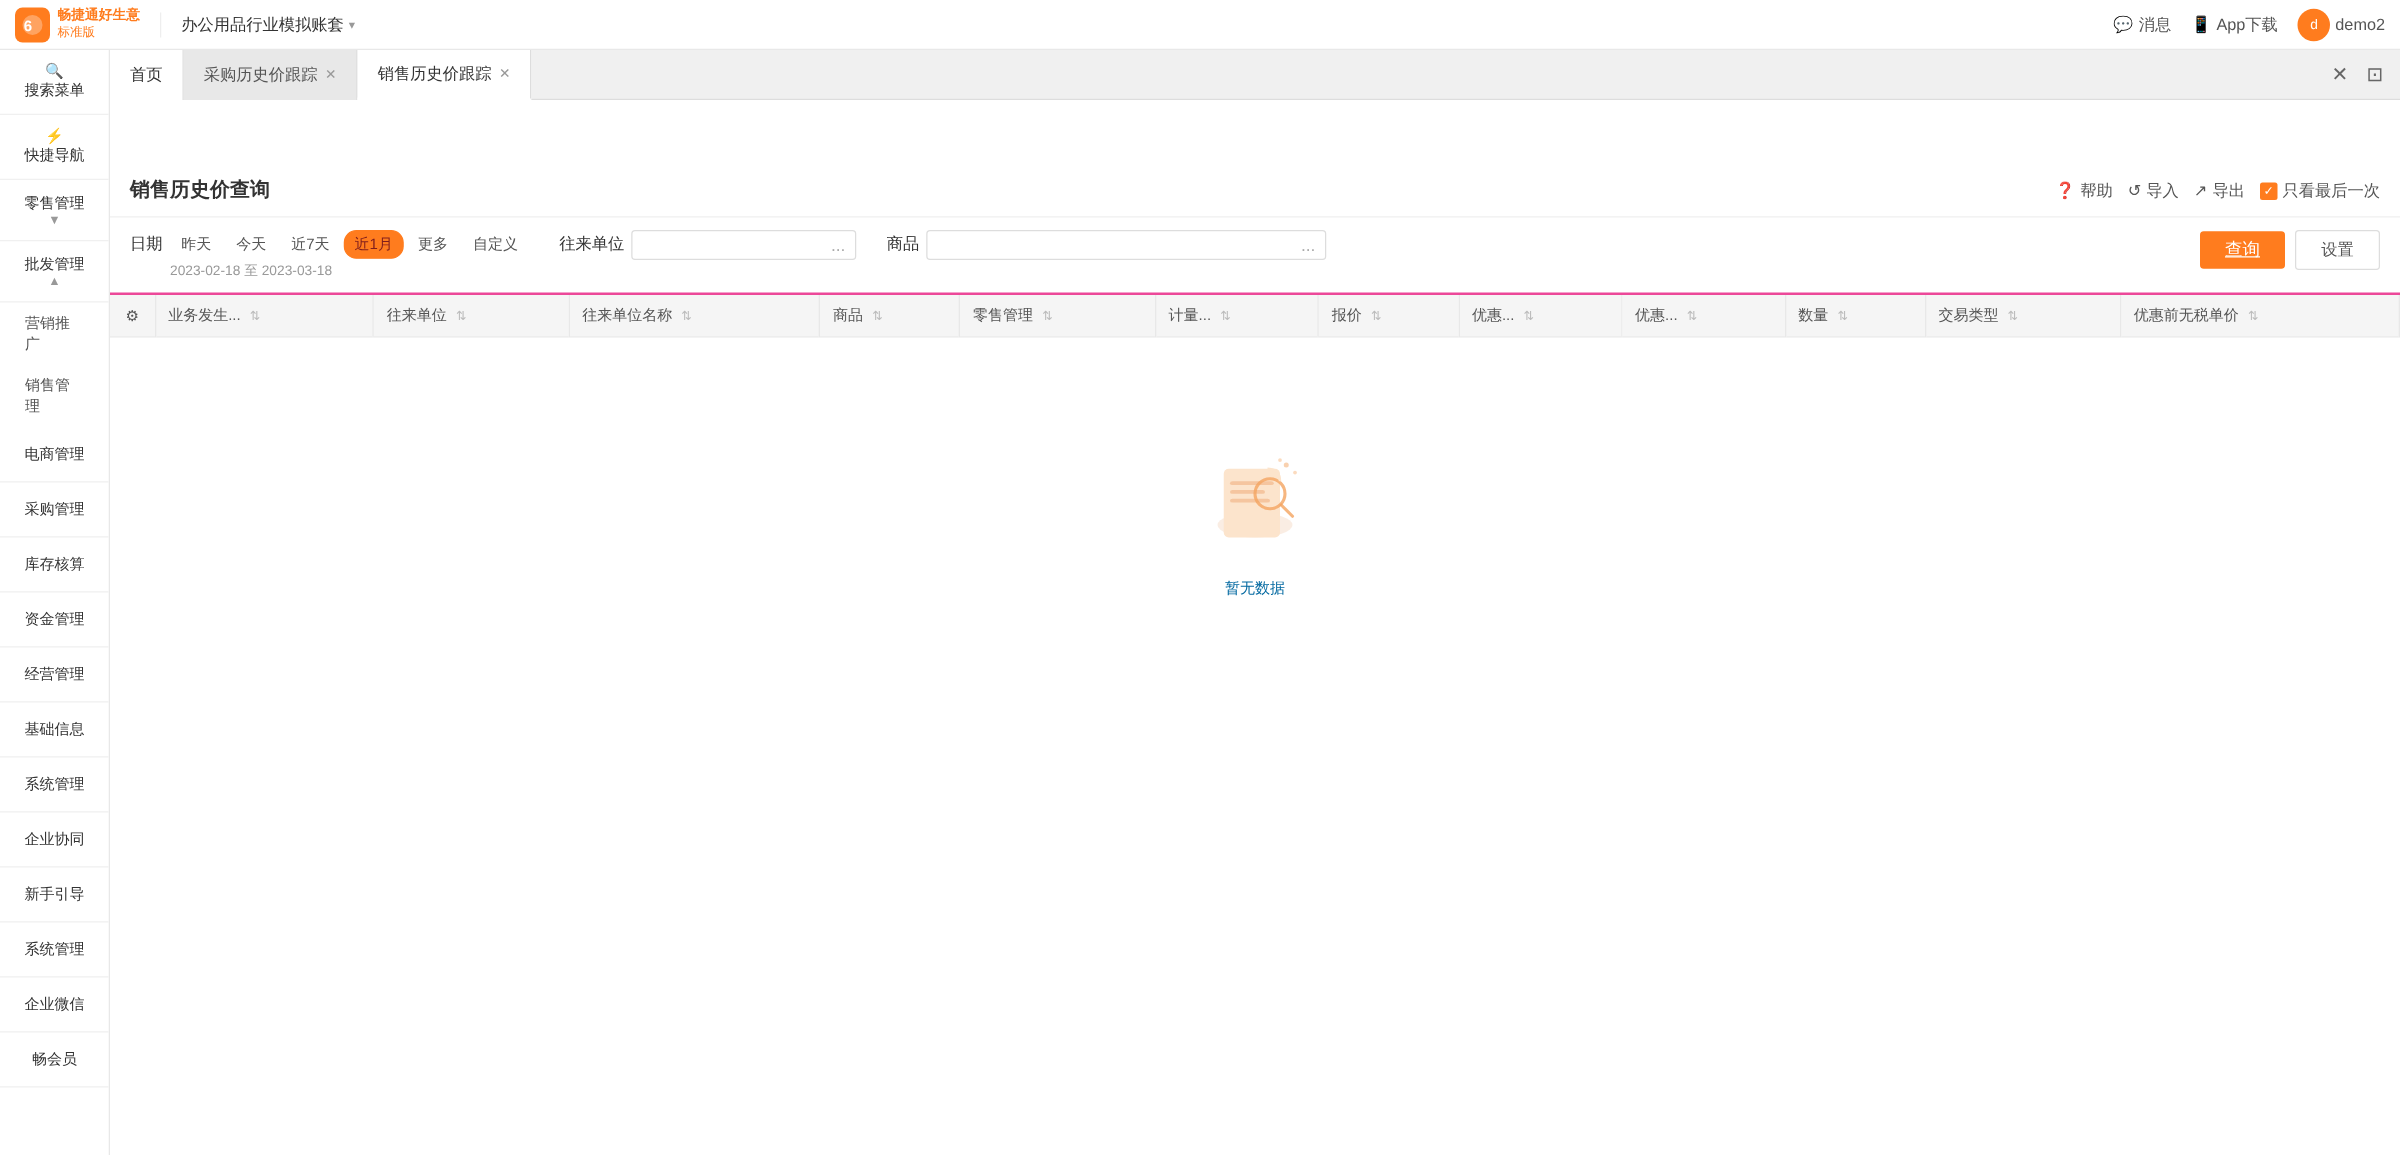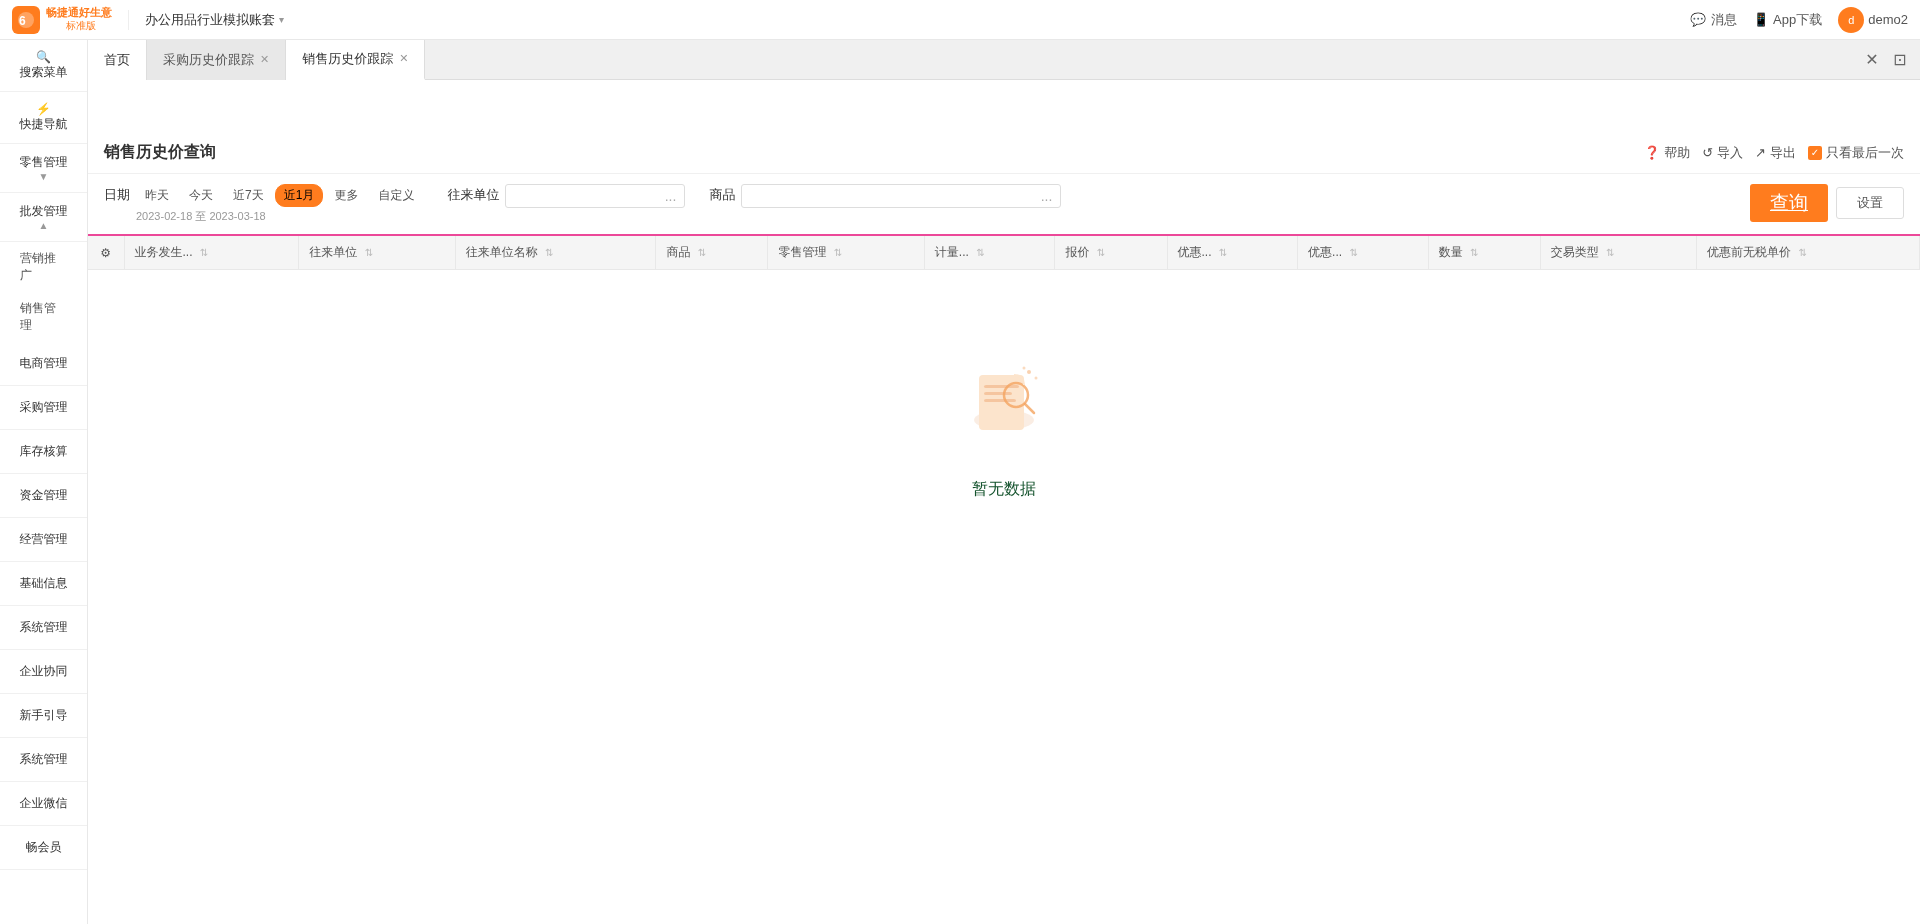--- a/index.html
+++ b/index.html
@@ -14,21 +14,21 @@
       justify-content: space-between;
       padding: 0 12px;
       border-bottom: 1px solid #e8e8e8;
       flex-shrink: 0;
     }
     .topbar-left { display: flex; align-items: center; gap: 8px; }
     .logo-area { display: flex; align-items: center; gap: 6px; }
     .logo-icon { width: 28px; height: 28px; background: #ff7c1e; border-radius: 6px; display: flex; align-items: center; justify-content: center; }
     .logo-icon svg { width: 20px; height: 20px; }
     .logo-text { font-size: 11px; color: #ff7c1e; line-height: 1.2; font-weight: bold; }
-    .logo-sub { font-size: 10px; color: #ff7c1e; margin-left: 20px; }
+    .logo-sub { font-size: 10px; color: #ff7c1e; }
     .topbar-title { font-size: 13px; color: #333; display: flex; align-items: center; gap: 4px; }
     .topbar-title .dropdown-arrow { color: #999; font-size: 10px; }
     .topbar-right { display: flex; align-items: center; gap: 16px; color: #555; font-size: 13px; }
     .topbar-right-item { display: flex; align-items: center; gap: 4px; cursor: pointer; }
     .avatar { width: 26px; height: 26px; border-radius: 50%; background: #ff7c1e; color: white; display: flex; align-items: center; justify-content: center; font-size: 11px; }
 
     
     .main-layout { display: flex; flex: 1; overflow: hidden; }
 
     
@@ -57,40 +57,40 @@
     .only-last-checkbox { display: flex; align-items: center; gap: 4px; }
     .checkbox-checked { width: 14px; height: 14px; background: #ff7c1e; border-radius: 2px; display: flex; align-items: center; justify-content: center; }
     .checkbox-checked::after { content: '✓'; color: white; font-size: 10px; }
 
     
     .filter-row { padding: 10px 16px; display: flex; align-items: flex-start; gap: 24px; flex-wrap: wrap; border-bottom: 2px solid #ec4899; }
     .filter-group { display: flex; align-items: flex-start; gap: 6px; }
     .filter-label { color: #333; font-size: 13px; white-space: nowrap; margin-top: 2px; }
     .date-options { display: flex; align-items: center; gap: 2px; flex-wrap: wrap; }
     .date-btn { padding: 2px 8px; font-size: 12px; border-radius: 3px; cursor: pointer; color: #555; background: transparent; border: 1px solid transparent; }
-    .date-btn.active { background: #ff7c1e; color: #000000; border-color: #ff7c1e; border-radius: 10px; }
+    .date-btn.active { background: #ff7c1e; color: #7f1d1d; border-color: #ff7c1e; border-radius: 10px; }
     .date-range { font-size: 11px; color: #999; margin-top: 2px; }
     .filter-input { display: flex; align-items: center; border: 1px solid #ddd; border-radius: 3px; padding: 3px 8px; min-width: 180px; background: #fff; font-size: 12px; color: #999; cursor: pointer; }
     .filter-input-dots { margin-left: auto; color: #aaa; font-size: 14px; }
     .filter-actions { margin-left: auto; display: flex; align-items: center; gap: 8px; }
-    .btn-query { background: #ff7c1e; color: white; border: none; border-radius: 3px; padding: 6px 20px; font-size: 19px; cursor: pointer; text-decoration: underline; }
+    .btn-query { background: #ff7c1e; color: white; border: none; border-radius: 3px; padding: 6px 20px; font-size: 14px; cursor: pointer; text-decoration: underline; }
     .btn-settings { background: #fff; color: #555; border: 1px solid #ddd; border-radius: 3px; padding: 6px 20px; font-size: 13px; cursor: pointer; }
 
     
     .table-wrap { padding: 0 0; overflow: auto; }
     table { width: 100%; border-collapse: collapse; font-size: 12px; }
     thead tr { background: #f5f5f5; border-bottom: 1px solid #e8e8e8; }
     th { padding: 8px 10px; text-align: left; color: #555; font-weight: normal; border-right: 1px solid #e8e8e8; white-space: nowrap; position: relative; cursor: pointer; }
     th .sort-icon { margin-left: 4px; color: #bbb; font-size: 10px; }
     th.gear-col { width: 36px; text-align: center; }
 
     
     .empty-state { display: flex; flex-direction: column; align-items: center; justify-content: center; padding: 80px 0; }
     .empty-illustration { width: 100px; height: 100px; position: relative; }
-    .empty-text { color: #14532d; font-size: 16px; margin-top: 29px; }
+    .empty-text { color: #0369a1; font-size: 12px; margin-top: 12px; }
     .sidebar-sub-item { padding: 8px 20px; display: flex; align-items: center; justify-content: flex-start; font-size: 12px; color: #555; cursor: pointer; }
   </style>
 </head>
 <body>
 
 <div class="topbar">
   <div class="topbar-left">
     <div class="logo-area">
       <div class="logo-icon">
         <svg viewBox="0 0 20 20" fill="white">

